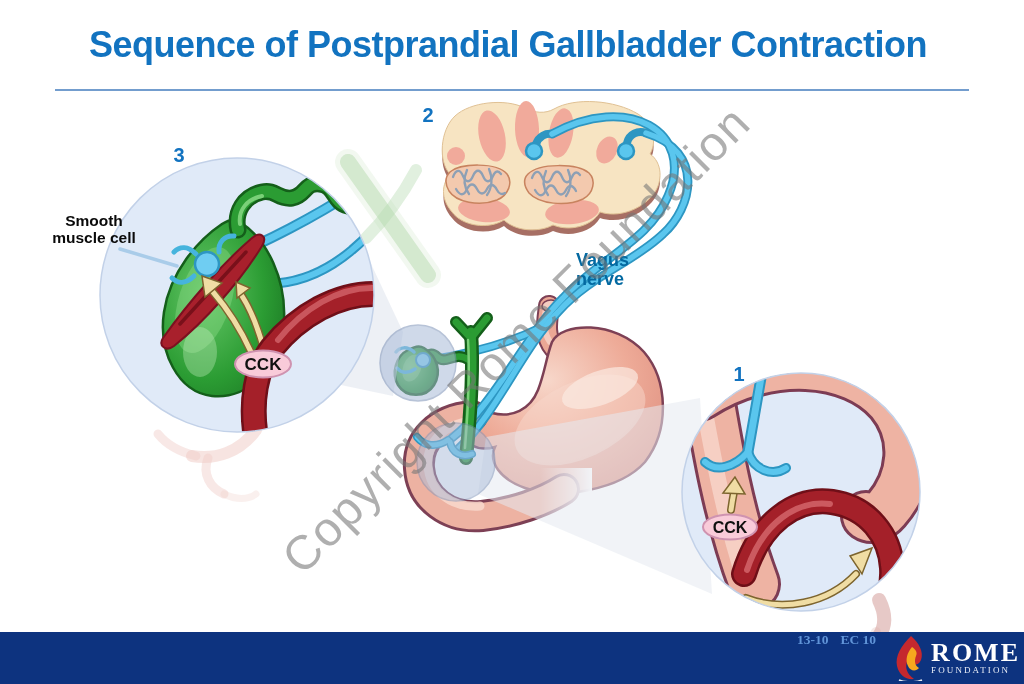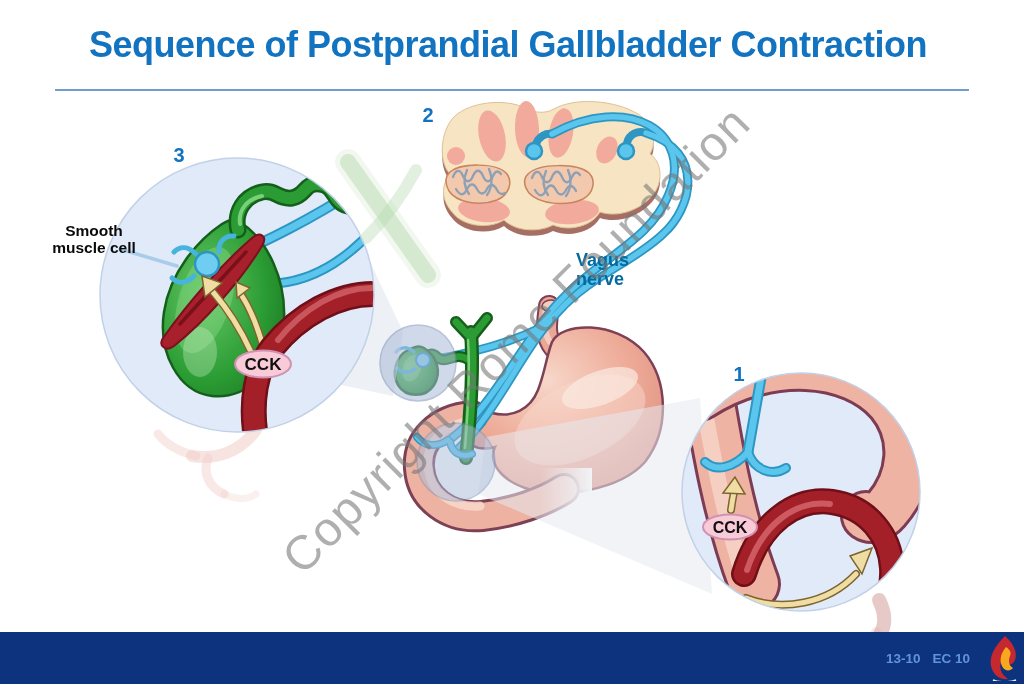--- a/index.html
+++ b/index.html
@@ -8,28 +8,28 @@
   .title{position:absolute;top:24px;left:0;right:8px;margin:0;text-align:center;
          font-size:36px;font-weight:bold;letter-spacing:-0.5px;color:#1273c0;z-index:2;}
   .divider{position:absolute;top:89px;left:55px;width:914px;height:0;
            border-top:2px solid #5b8cc6;opacity:.85;z-index:2;}
   .diagram{position:absolute;left:0;top:0;z-index:1;}
   svg text{font-family:"Liberation Sans",sans-serif;}
   .stepnum{font-weight:bold;font-size:20px;fill:#1273c0;text-anchor:middle;}
   .cck-txt{font-weight:bold;font-size:17px;fill:#101010;text-anchor:middle;}
   .cck-txt-sm{font-weight:bold;font-size:16px;fill:#101010;text-anchor:middle;}
   .lbl-smooth{position:absolute;left:38px;top:212px;width:112px;text-align:center;
-              font-weight:bold;font-size:15.5px;line-height:17px;color:#0a0a0a;z-index:2;margin-top:10px;}
+              font-weight:bold;font-size:15.5px;line-height:17px;color:#0a0a0a;z-index:2;}
   .lbl-vagus{position:absolute;left:576px;top:251px;width:82px;
              font-weight:bold;font-size:18px;line-height:19px;color:#0369a1;z-index:2;}
   .watermark{position:absolute;left:163px;top:312px;width:706px;text-align:center;
              font-size:48px;letter-spacing:1.5px;color:rgba(118,118,118,0.58);
              transform:rotate(-45deg);white-space:nowrap;z-index:3;}
   .footer{position:absolute;left:0;top:632px;width:1024px;height:52px;background:#0d337f;
-          z-index:5;display:flex;align-items:center;justify-content:flex-end;}
+          z-index:5;display:flex;justify-content:flex-end;font-family:Liberation Serif, serif;}
   .codes{color:#6094d8;font-weight:bold;font-size:13.5px;display:flex;gap:12px;margin-right:16px;}
   .brand{display:flex;align-items:center;gap:5px;margin-right:4px;}
   .brand-text{display:flex;flex-direction:column;}
   .brand-name{color:#ffffff;font-weight:bold;font-size:26px;letter-spacing:2px;line-height:24px;}
   .brand-sub{color:#e8edf6;font-size:9px;letter-spacing:2.1px;line-height:9px;margin-top:1px;}
 </style>
 </head>
 <body>
 
 <div class="slide">
@@ -277,16 +277,20 @@
     <div class="codes">
       <span>13-10</span>
       <span>EC 10</span>
     </div>
     <div class="brand">
       <svg width="34" height="46" viewBox="0 0 34 46">
         <path d="M19,1 C9,11 3,21 5,31 C7,40 14,45 22,44 C15,39 12,32 16,25 C18,31 26,32 29,25 C32,17 27,8 19,1 Z" fill="#c5282e"></path>
         <path d="M20,12 C15,18 13,25 16,31 C18,36 24,37 27,33 C23,31 22,26 24,21 C26,17 23,14 20,12 Z" fill="#f6a81e"></path>
         <path d="M7,45 C13,47.5 24,47.5 30,45" fill="none" stroke="#ffffff" stroke-width="1.6" opacity="0.9"></path>
       </svg>
+      <div class="brand-text">
+        <div class="brand-name">ROME</div>
+        <div class="brand-sub">FOUNDATION</div>
+      </div>
     </div>
   </div>
 
 </div>
 
 </body></html>

